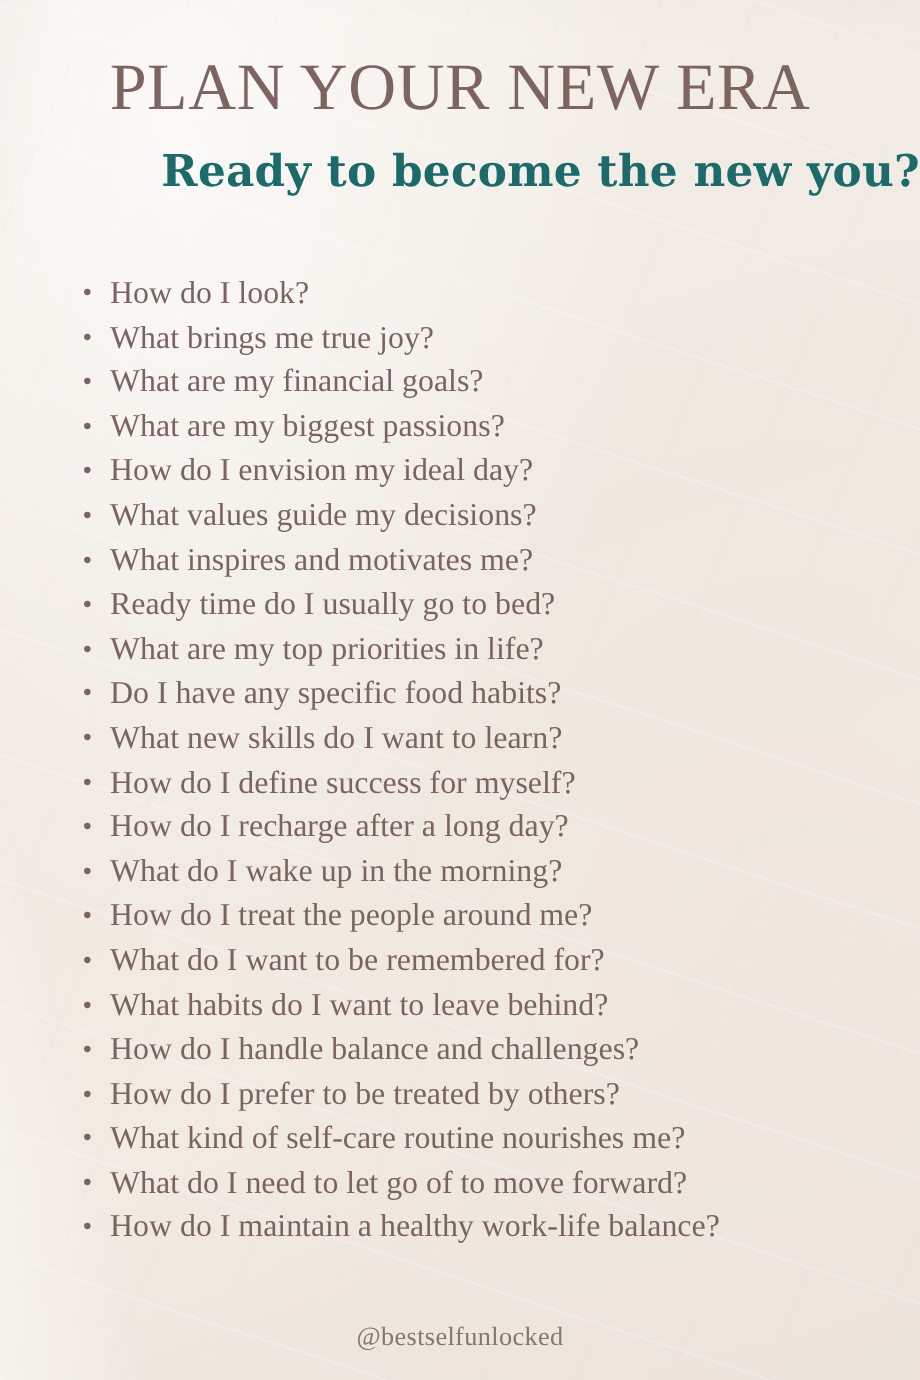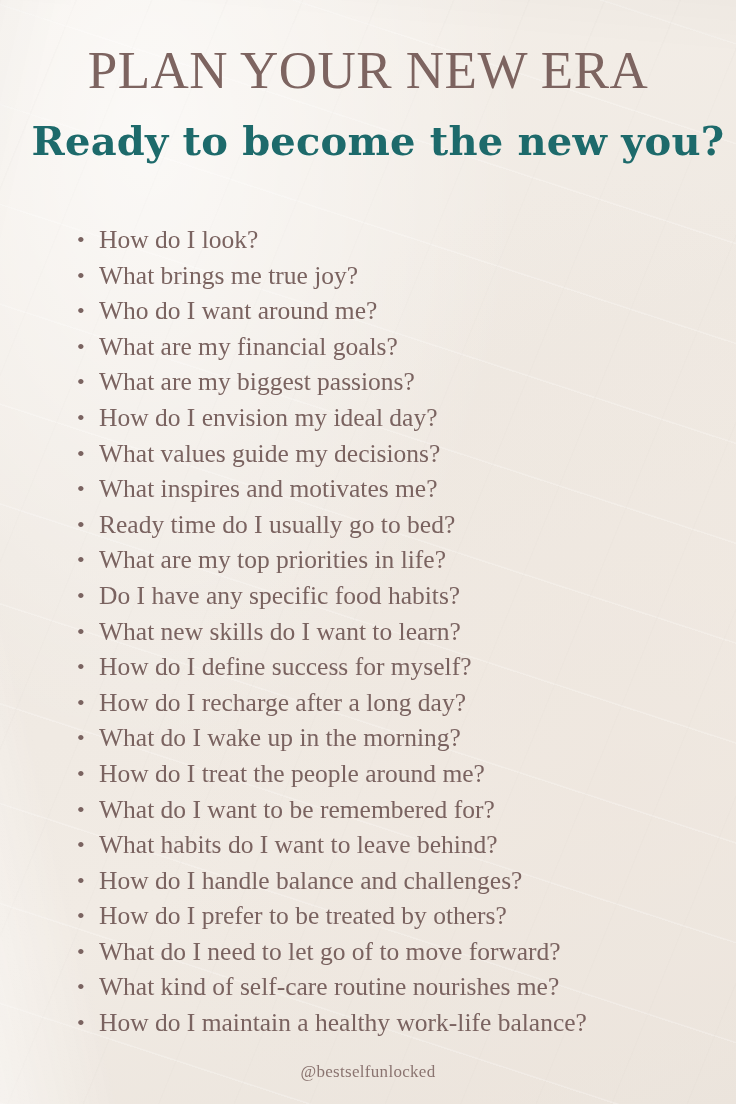--- a/index.html
+++ b/index.html
@@ -47,32 +47,32 @@
     color: #7d6460;
     font-family: "Liberation Serif", serif;
     font-size: 53px;
     letter-spacing: 0.5px;
     line-height: 1;
     margin: 0;
     padding-top: 44px;
     font-weight: normal;
   }
   .subtitle {
-    text-align: center;
+    text-align: right;
     color: #1d6a6b;
     font-family: "DejaVu Serif", serif;
     font-weight: bold;
-    font-size: 40px;
+    font-size: 35px;
     margin: 0;
     padding-top: 20px;
     letter-spacing: 0.2px;
     padding-left: 20px;
   }
   .list {
-    margin: 11px;
+    margin: 0;
     padding: 0;
     list-style: none;
     margin-top: 58px;
     padding-left: 62px;
   }
   .list li {
     position: relative;
     color: #7a6360;
     font-family: "Liberation Serif", serif;
     font-size: 25.5px;
@@ -89,58 +89,57 @@
     font-size: 22px;
   }
   .handle {
     position: absolute;
     left: 0;
     right: 0;
     bottom: 22px;
     text-align: center;
     color: #8a7470;
     font-family: "Liberation Serif", serif;
-    font-size: 17px;
+    font-size: 21px;
     letter-spacing: 0.3px;
   }
 </style>
 </head>
 <body>
 
 <div class="page">
   <div class="texture"></div>
 
   <div class="content">
 
     <h1 class="title">PLAN YOUR NEW ERA</h1>
 
     <h2 class="subtitle">Ready to become the new you?</h2>
 
     <ul class="list" id="question-list">
         <li>How do I look?</li>
         <li>What brings me true joy?</li>
-        <li>Who do I want around me?</li>
         <li>What are my financial goals?</li>
         <li>What are my biggest passions?</li>
         <li>How do I envision my ideal day?</li>
         <li>What values guide my decisions?</li>
         <li>What inspires and motivates me?</li>
         <li>Ready time do I usually go to bed?</li>
         <li>What are my top priorities in life?</li>
         <li>Do I have any specific food habits?</li>
         <li>What new skills do I want to learn?</li>
         <li>How do I define success for myself?</li>
         <li>How do I recharge after a long day?</li>
         <li>What do I wake up in the morning?</li>
         <li>How do I treat the people around me?</li>
         <li>What do I want to be remembered for?</li>
         <li>What habits do I want to leave behind?</li>
         <li>How do I handle balance and challenges?</li>
         <li>How do I prefer to be treated by others?</li>
+        <li>What kind of self-care routine nourishes me?</li>
         <li>What do I need to let go of to move forward?</li>
-        <li>What kind of self-care routine nourishes me?</li>
         <li>How do I maintain a healthy work-life balance?</li>
       </ul>
 
   </div>
 
   <div class="handle">@bestselfunlocked</div>
 </div>
 
 </body></html>

